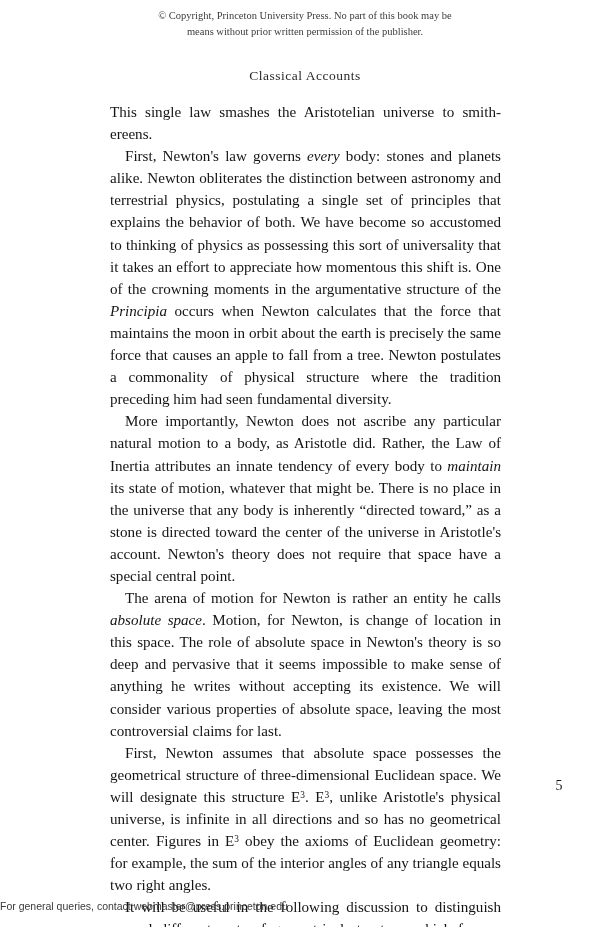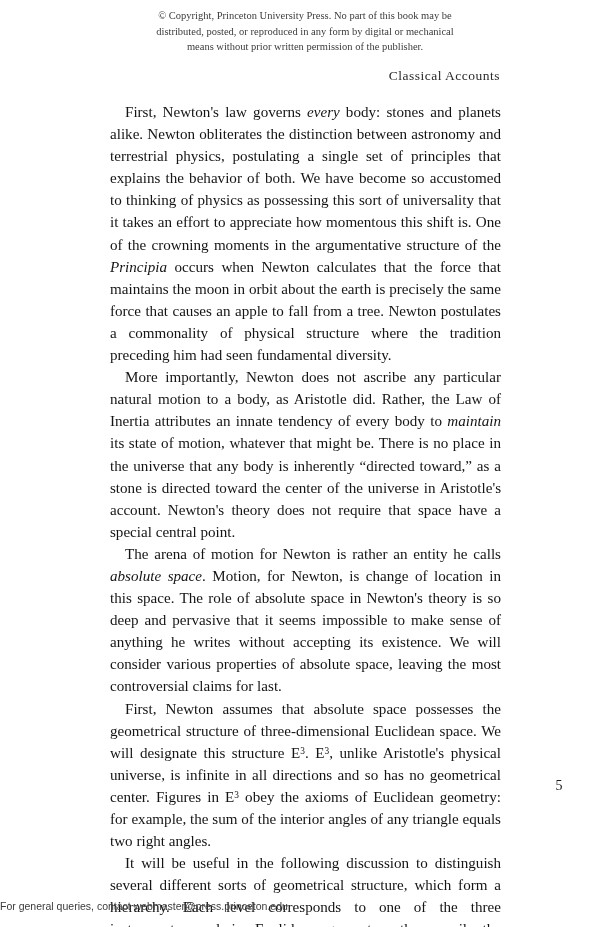--- a/index.html
+++ b/index.html
@@ -28,21 +28,21 @@
     color: #3b3b3b;
     text-align: center;
   }
 
   
   .running-head {
     position: absolute;
     left: 110px;
     top: 68px;
     width: 390px;
-    text-align: right;
+    text-align: center;
     font-family: "Liberation Serif", serif;
     font-size: 13.5px;
     letter-spacing: 0.5px;
     color: #2a2a2a;
   }
 
   
   .text-column {
     position: absolute;
     left: 110px;
@@ -92,27 +92,27 @@
     font-family: "Liberation Sans", sans-serif;
     font-size: 10.5px;
     color: #3b3b3b;
   }
 </style>
 </head>
 <body>
 
 <div class="copyright-block">
   <div>© Copyright, Princeton University Press. No part of this book may be</div>
-  <div>distributed, posted, or reproduced in any form by digital or mechanical</div>
   <div>means without prior written permission of the publisher.</div>
 </div>
 
 <div class="running-head">Classical Accounts</div>
 
 <div class="text-column">
+  <p class="para">This single law smashes the Aristotelian universe to smith-ereens.</p>
   <p class="para indent">First, Newton's law governs <em>every</em> body: stones and planets alike. Newton obliterates the distinction between astronomy and terrestrial physics, postulating a single set of principles that explains the behavior of both. We have become so accustomed to thinking of physics as possessing this sort of universality that it takes an effort to appreciate how momentous this shift is. One of the crowning moments in the argumentative structure of the <em>Principia</em> occurs when Newton calculates that the force that maintains the moon in orbit about the earth is precisely the same force that causes an apple to fall from a tree. Newton postulates a commonality of physical structure where the tradition preceding him had seen fundamental diversity.</p>
   <p class="para indent">More importantly, Newton does not ascribe any particular natural motion to a body, as Aristotle did. Rather, the Law of Inertia attributes an innate tendency of every body to <em>maintain</em> its state of motion, whatever that might be. There is no place in the universe that any body is inherently “directed toward,” as a stone is directed toward the center of the universe in Aristotle's account. Newton's theory does not require that space have a special central point.</p>
   <p class="para indent">The arena of motion for Newton is rather an entity he calls <em>absolute space</em>. Motion, for Newton, is change of location in this space. The role of absolute space in Newton's theory is so deep and pervasive that it seems impossible to make sense of anything he writes without accepting its existence. We will consider various properties of absolute space, leaving the most controversial claims for last.</p>
   <p class="para indent">First, Newton assumes that absolute space possesses the geometrical structure of three-dimensional Euclidean space. We will designate this structure E<sup>3</sup>. E<sup>3</sup>, unlike Aristotle's physical universe, is infinite in all directions and so has no geometrical center. Figures in E<sup>3</sup> obey the axioms of Euclidean geometry: for example, the sum of the interior angles of any triangle equals two right angles.</p>
   <p class="para indent">It will be useful in the following discussion to distinguish several different sorts of geometrical structure, which form a hierarchy. Each level corresponds to one of the three instruments used in Euclidean geometry: the pencil, the straightedge, and the</p>
 </div>
 
 <div class="folio">5</div>
 
 <div class="footer-note">For general queries, contact webmaster@press.princeton.edu</div>

